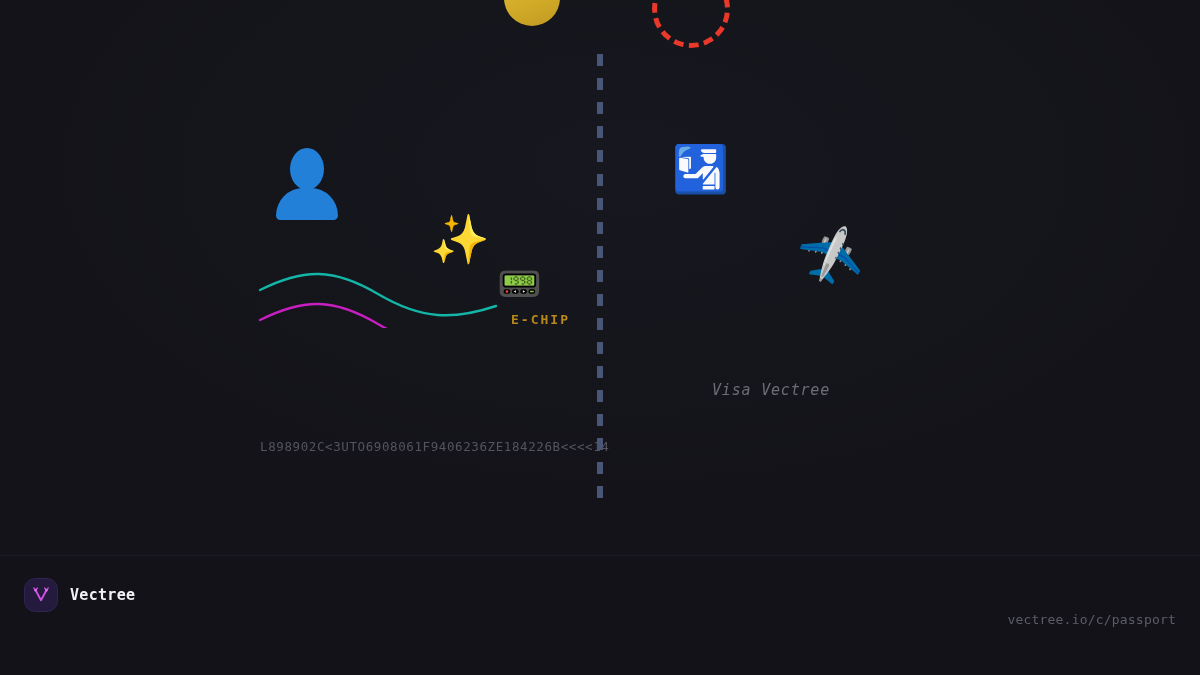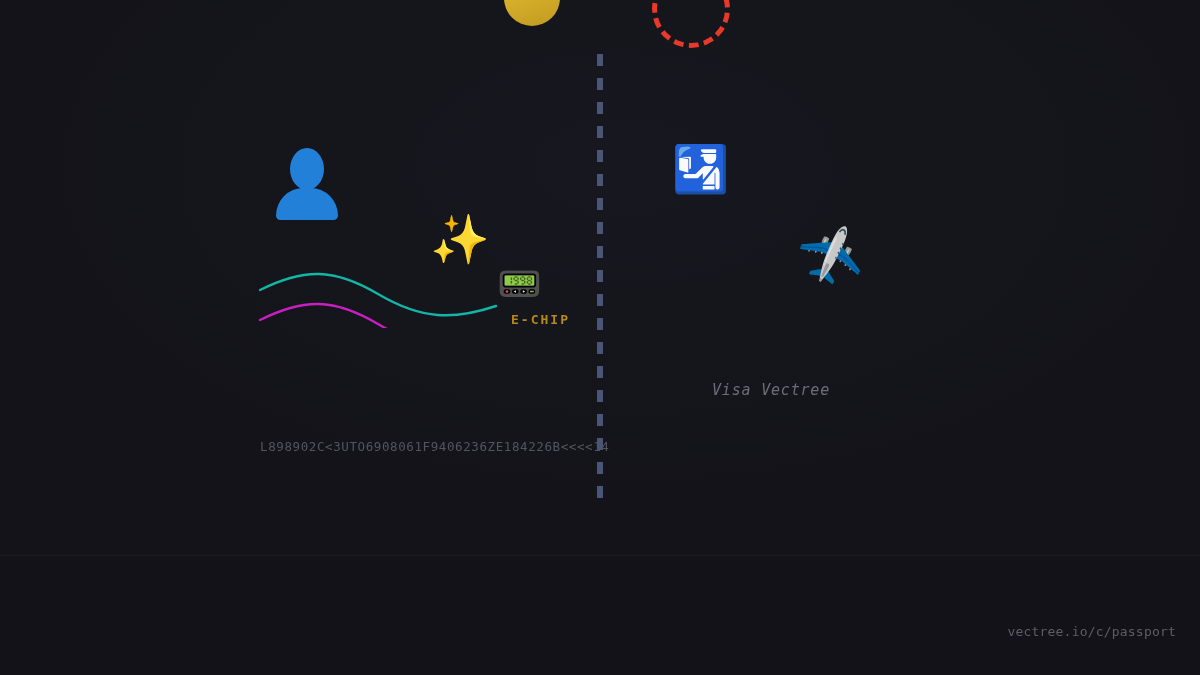--- a/index.html
+++ b/index.html
@@ -186,21 +186,21 @@
     left: 24px; top: 58px;
     font-family: "DejaVu Sans Mono", "Liberation Mono", monospace;
     font-size: 37px;
     font-weight: bold;
     color: #ffffff;
     letter-spacing: -0.5px;
   }
 
   #footer-url {
     position: absolute;
-    right: 24px; top: 68px;
+    right: 24px; top: 56px;
     font-family: "DejaVu Sans Mono", "Liberation Mono", monospace;
     font-size: 13px;
     color: #5d5d68;
     letter-spacing: 0.2px;
   }
 </style>
 </head>
 <body>
 
 <div id="stage">
@@ -235,17 +235,29 @@
   <div class="abs" id="mrz">
     <div>L898902C&lt;3UTO6908061F9406236ZE184226B&lt;&lt;&lt;&lt;14</div>
   </div>
 
   <div class="abs" id="visa-records">Visa Vectree</div>
 
 </div>
 
 <div id="footer">
 
+  <div id="brand-row">
+    <span id="brand-logo">
+      <svg width="20" height="20" viewBox="0 0 20 20" aria-hidden="true">
+        <path d="M4.6 5.2 L10 15.2 L15.4 5.2" fill="none" stroke="#cf4fe0" stroke-width="1.9" stroke-linecap="round" stroke-linejoin="round"></path>
+        <path d="M4.6 5.2 L2.9 3.1 M4.6 5.2 L6.3 3.1" fill="none" stroke="#cf4fe0" stroke-width="1.5" stroke-linecap="round"></path>
+        <path d="M15.4 5.2 L13.7 3.1 M15.4 5.2 L17.1 3.1" fill="none" stroke="#cf4fe0" stroke-width="1.5" stroke-linecap="round"></path>
+        <circle cx="4.6" cy="5.2" r="1.25" fill="#e46ff2"></circle>
+        <circle cx="15.4" cy="5.2" r="1.25" fill="#e46ff2"></circle>
+      </svg>
+    </span>
+    <span id="brand-name">Vectree</span>
+  </div>
 
 
   <div id="footer-url">vectree.io/c/passport</div>
 
 </div>
 
 </body></html>

